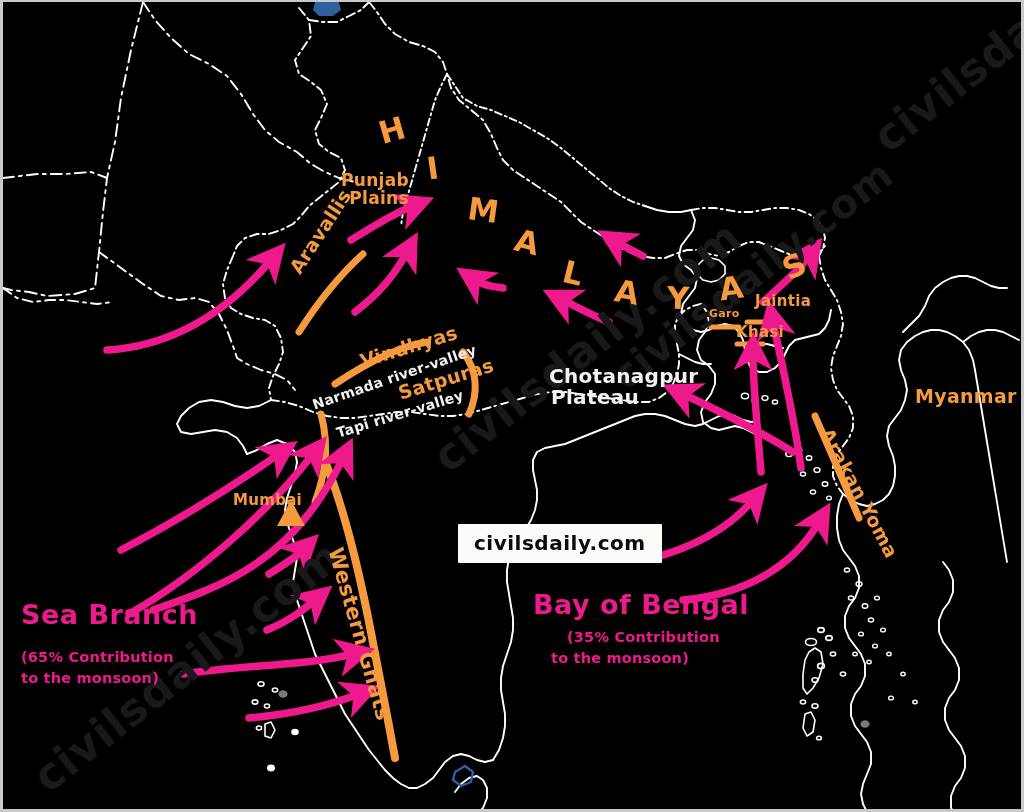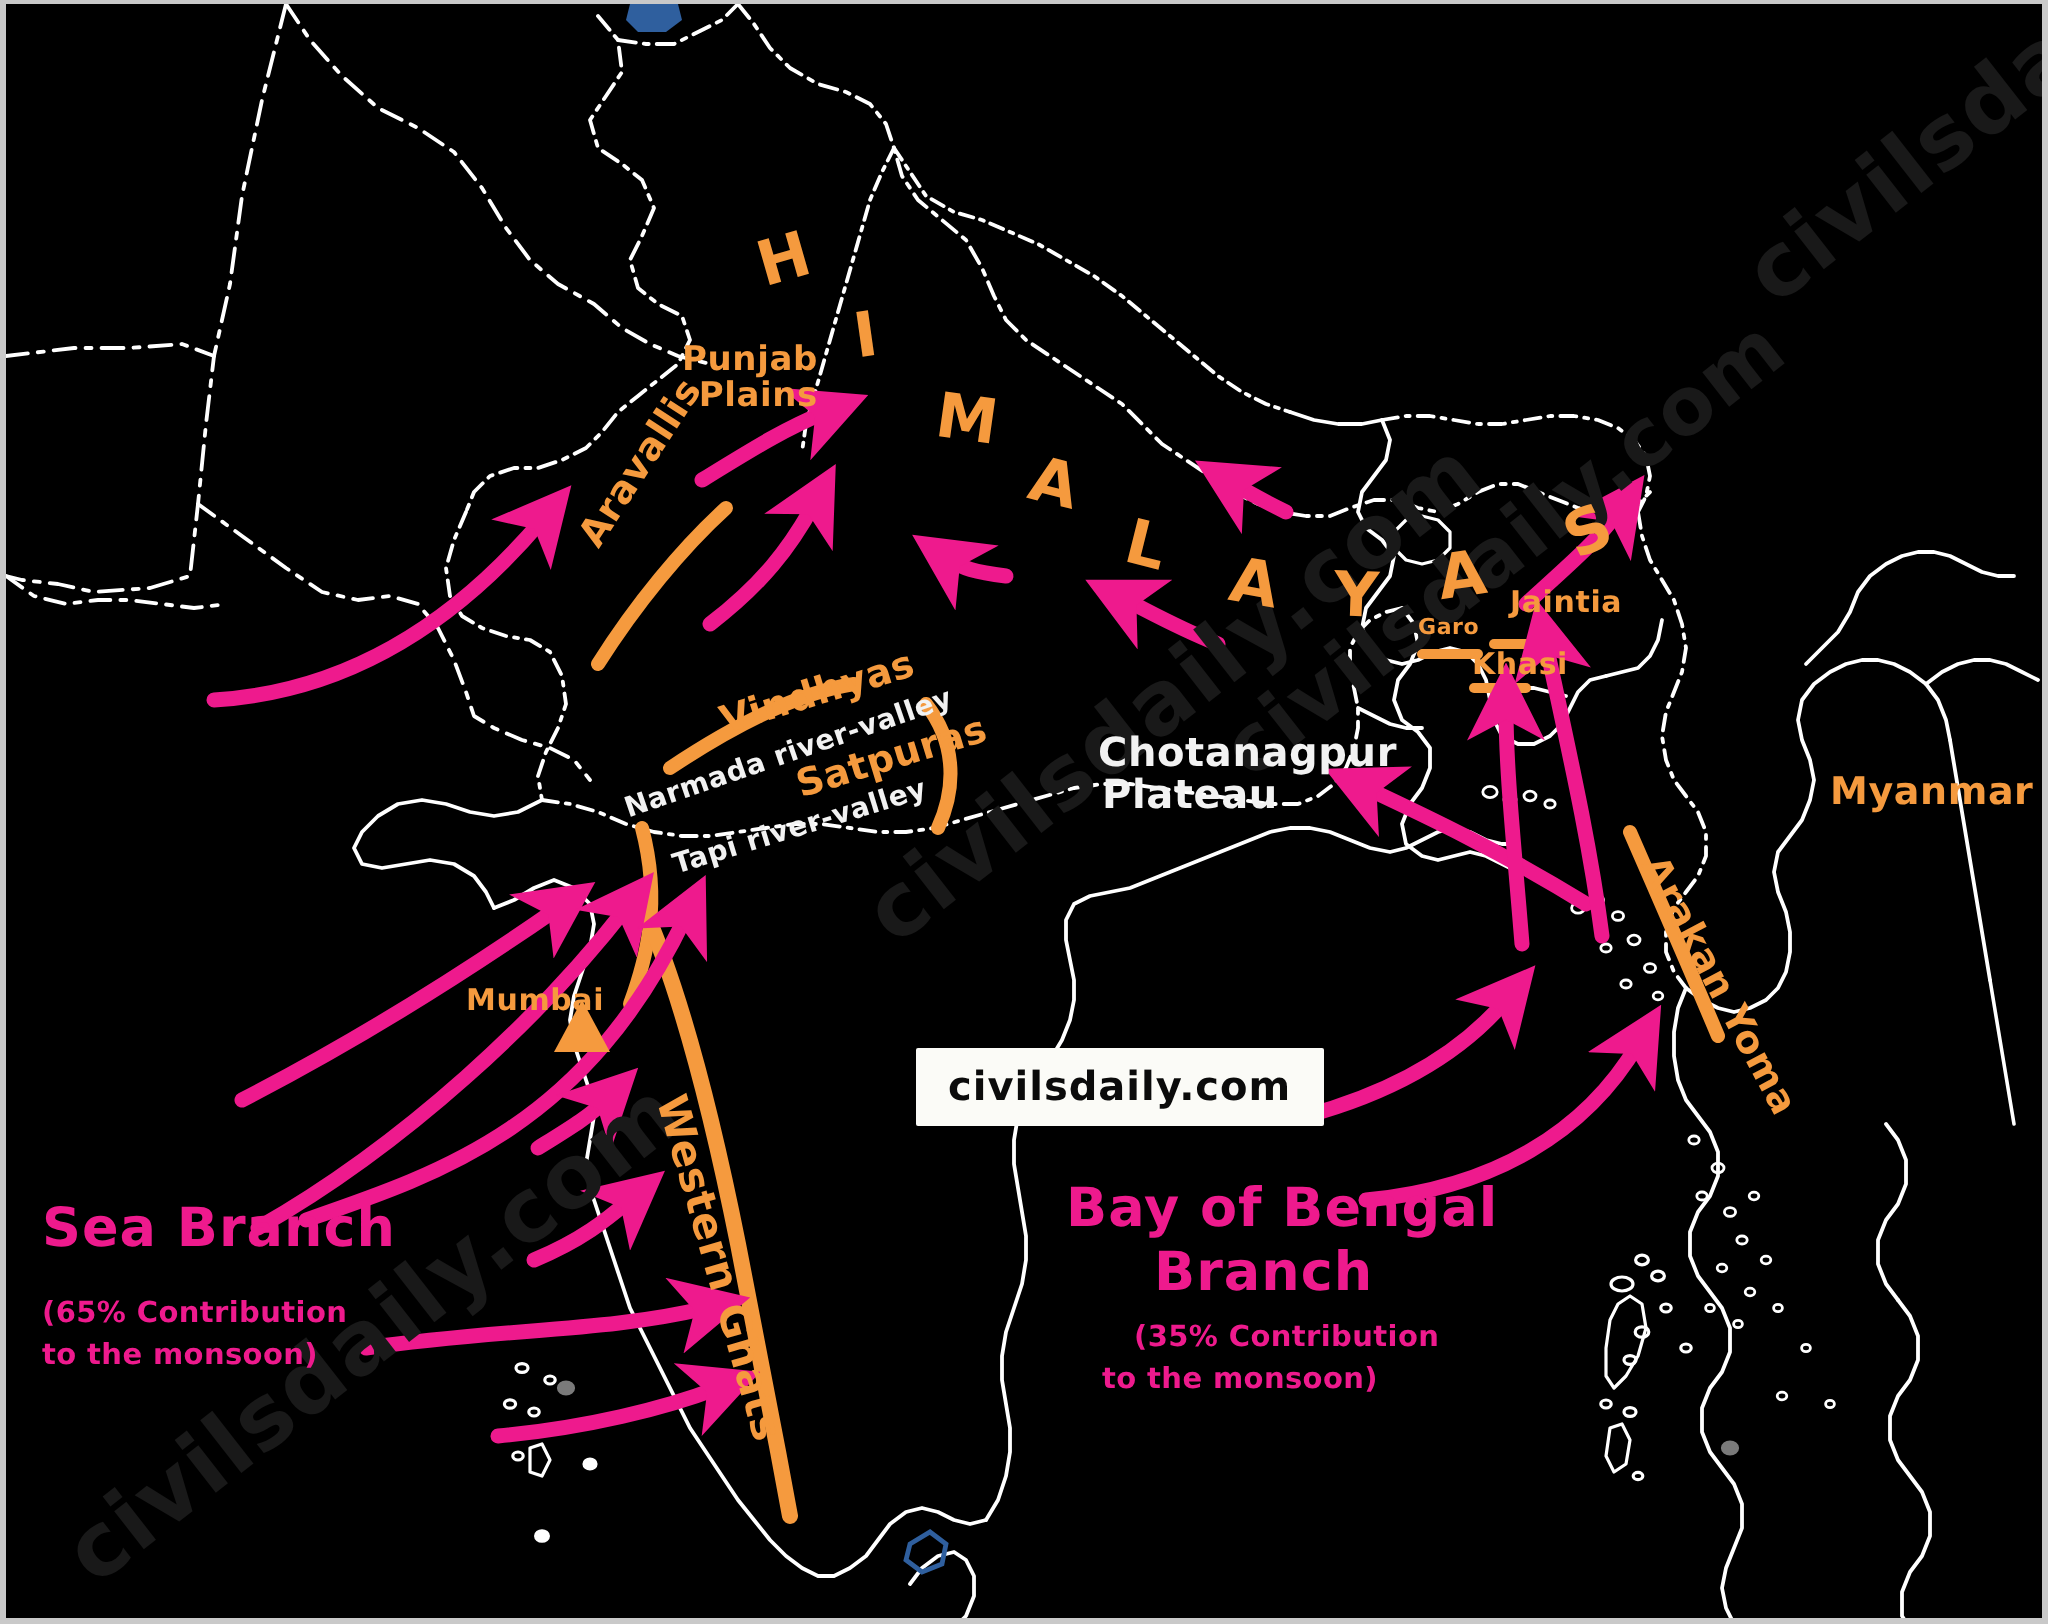--- a/index.html
+++ b/index.html
@@ -349,21 +349,20 @@
   </div>
 
   <div class="lbl" style="left:18px;top:597px;">
     <div class="branch-title">Sea Branch</div>
     <div class="branch-sub" style="margin-top:16px;">(65% Contribution</div>
     <div class="branch-sub">to the monsoon)</div>
   </div>
 
   <div class="lbl" style="left:530px;top:587px;">
     <div class="branch-title">Bay of Bengal</div>
-    <div class="branch-title" style="margin-left:44px;">Branch</div>
     <div class="branch-sub" style="margin-top:6px;margin-left:34px;">(35% Contribution</div>
     <div class="branch-sub" style="margin-left:18px;">to the monsoon)</div>
   </div>
 
   <div id="wmbox" style="left:455px;top:522px;">
     <span>civilsdaily.com</span>
   </div>
 
 </div>
 

